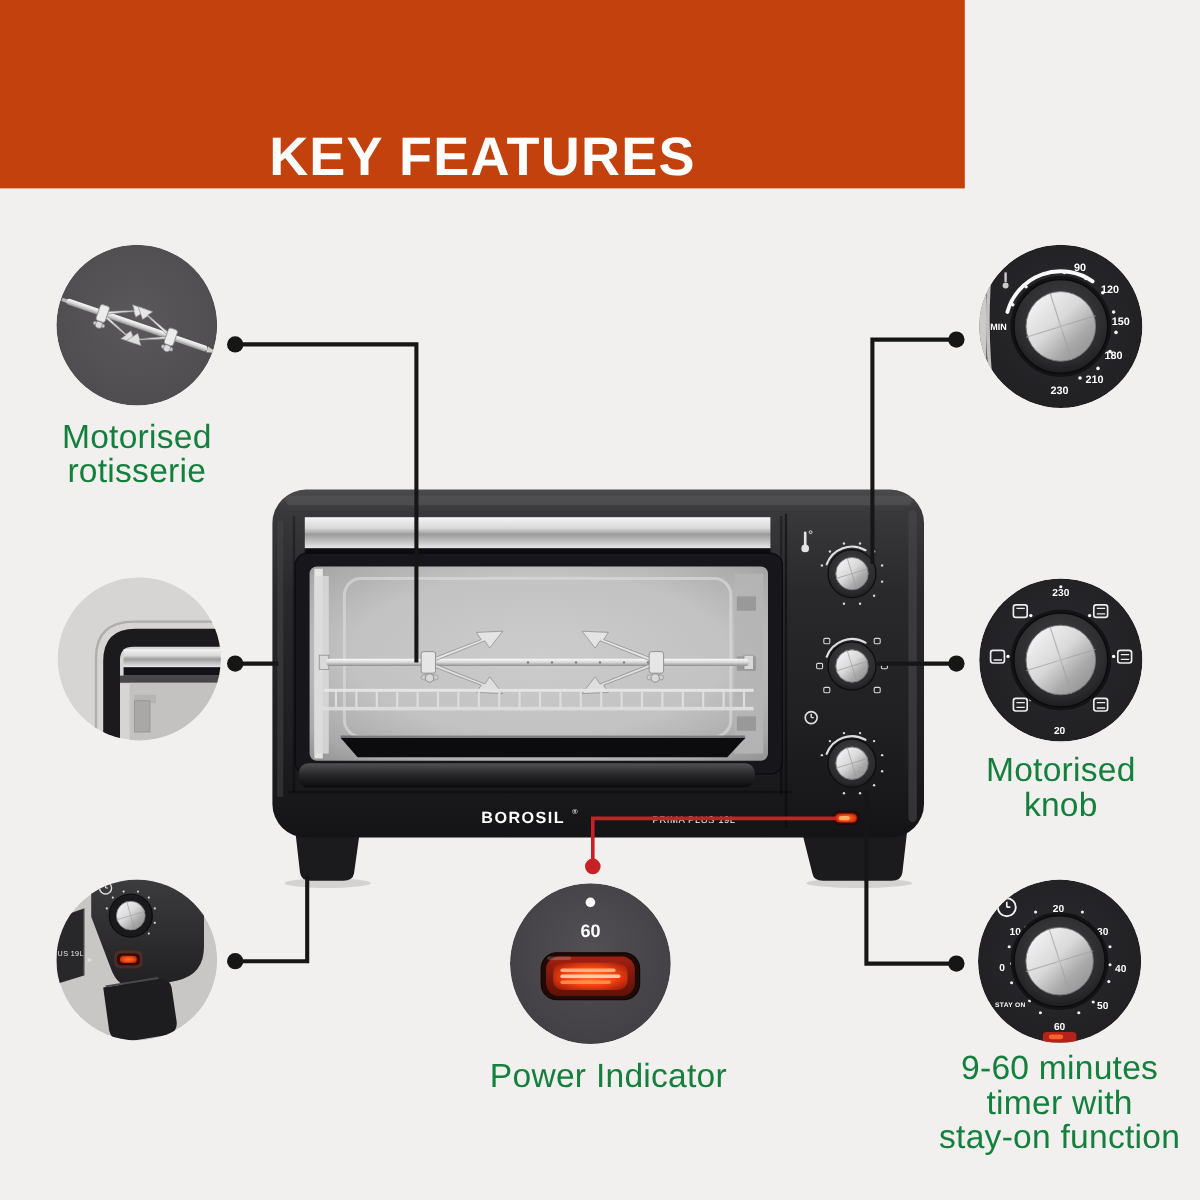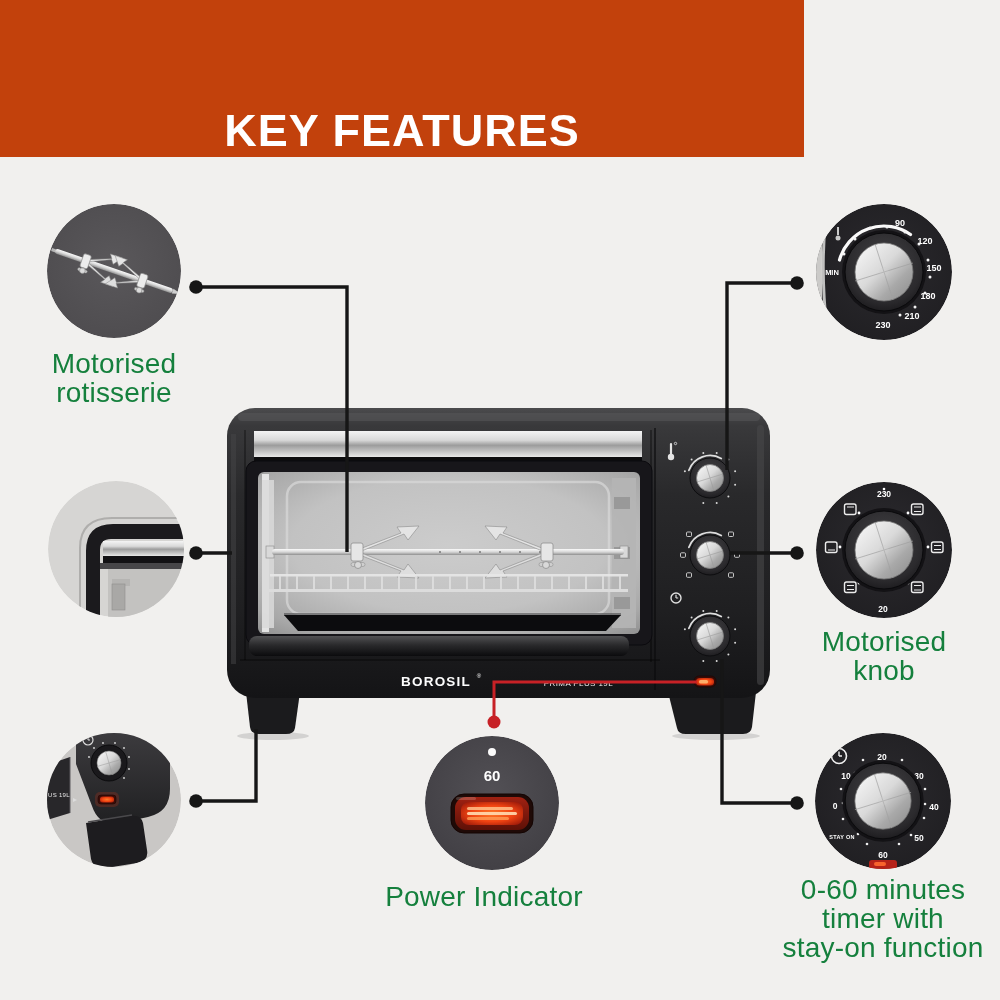--- a/index.html
+++ b/index.html
@@ -9,21 +9,21 @@
         display:flex;align-items:flex-end;justify-content:center;}
   .band h1{margin:0;color:#ffffff;font-size:45px;font-weight:bold;letter-spacing:1px;}
   .art{position:absolute;left:0;top:0;width:1000px;height:1000px;}
   .caption{position:absolute;text-align:center;color:#15803d;font-size:28px;line-height:29px;
            letter-spacing:0.2px;white-space:pre-line;}
   .cap-rotisserie{left:14px;top:349px;width:200px;}
   .cap-temperature{left:784px;top:352px;width:200px;}
   .cap-blackbody{left:16px;top:625px;width:200px;}
   .cap-function{left:784px;top:627px;width:200px;}
   .cap-antiskid{left:14px;top:877px;width:200px;}
-  .cap-power{left:384px;top:882px;width:200px;}
+  .cap-power{left:407px;top:882px;width:200px;}
   .cap-timer{left:770px;top:875px;width:226px;}
 </style>
 </head>
 <body>
 
 <div class="canvas">
 
   <header class="band">
     <h1>KEY FEATURES</h1>
   </header>
@@ -466,17 +466,17 @@
       <rect x="869" y="860" width="28" height="9" rx="3" fill="#cf2318" opacity="0.85"></rect>
       <rect x="874" y="862" width="12" height="4" rx="2" fill="#ff6a30" opacity="0.9"></rect>
     </g>
   </svg>
 
   <div class="caption cap-rotisserie">Motorised
 rotisserie</div>
   <div class="caption cap-function">Motorised
 knob</div>
   <div class="caption cap-power">Power Indicator</div>
-  <div class="caption cap-timer">0-60 minutes
+  <div class="caption cap-timer">9-60 minutes
 timer with
 stay-on function</div>
 
 </div>
 
 </body></html>

